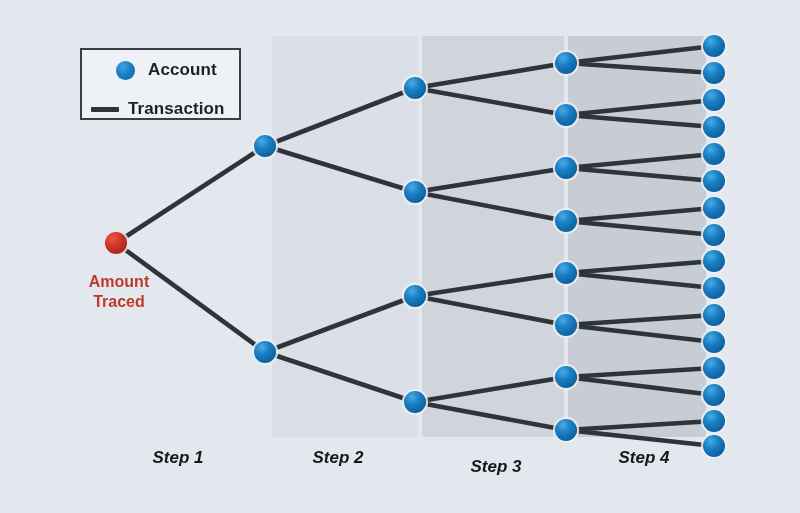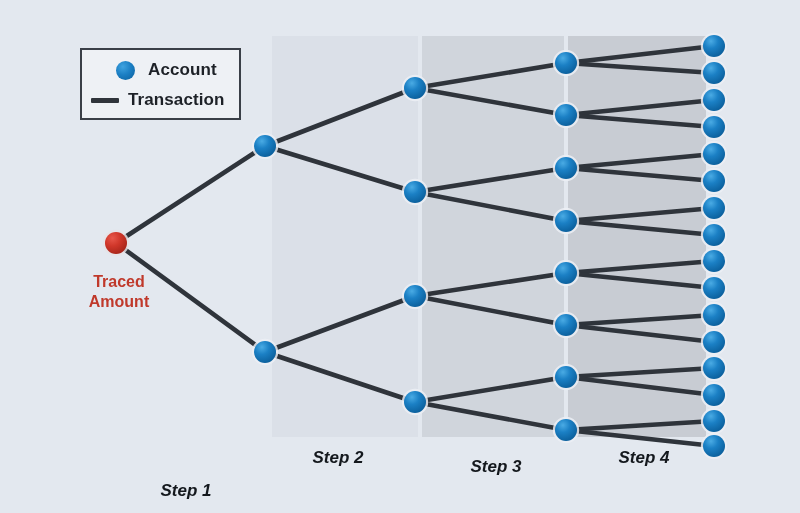--- a/index.html
+++ b/index.html
@@ -39,21 +39,21 @@
   }
   .legend-row {
     position: absolute;
     left: 0;
     width: 100%;
     height: 30px;
     display: flex;
     align-items: center;
   }
   .legend-row.r1 { top: 5px; padding-left: 20px; }
-  .legend-row.r2 { top: 35px; }
+  .legend-row.r2 { top: 44px; }
   .legend-swatch {
     width: 46px;
     display: flex;
     align-items: center;
     justify-content: center;
     flex: 0 0 46px;
   }
   .legend-dot {
     width: 19px;
     height: 19px;
@@ -86,21 +86,21 @@
   .step-label {
     position: absolute;
     top: 448px;
     font-size: 17px;
     font-weight: bold;
     font-style: italic;
     color: #14181d;
     text-align: center;
     width: 120px;
   }
-  .step-1 { left: 126px; margin-top: 33px; }
+  .step-1 { left: 118px; }
   .step-2 { left: 278px; }
   .step-3 { left: 436px; margin-top: 9px; }
   .step-4 { left: 584px; }
 </style>
 </head>
 <body>
 
 <div id="stage">
 
   <svg id="diagram-svg" viewBox="0 0 800 513">
@@ -228,22 +228,22 @@
     </div>
     <div class="legend-row r2">
       <span class="legend-swatch">
         <span class="legend-line"></span>
       </span>
       <span class="legend-label">Transaction</span>
     </div>
   </div>
 
   <div class="traced-label">
+    <div>Amount</div>
     <div>Traced</div>
-    <div>Amount</div>
   </div>
 
   <div class="step-label step-1">Step 1</div>
   <div class="step-label step-2">Step 2</div>
   <div class="step-label step-3">Step 3</div>
   <div class="step-label step-4">Step 4</div>
 
 </div>
 
 </body></html>

